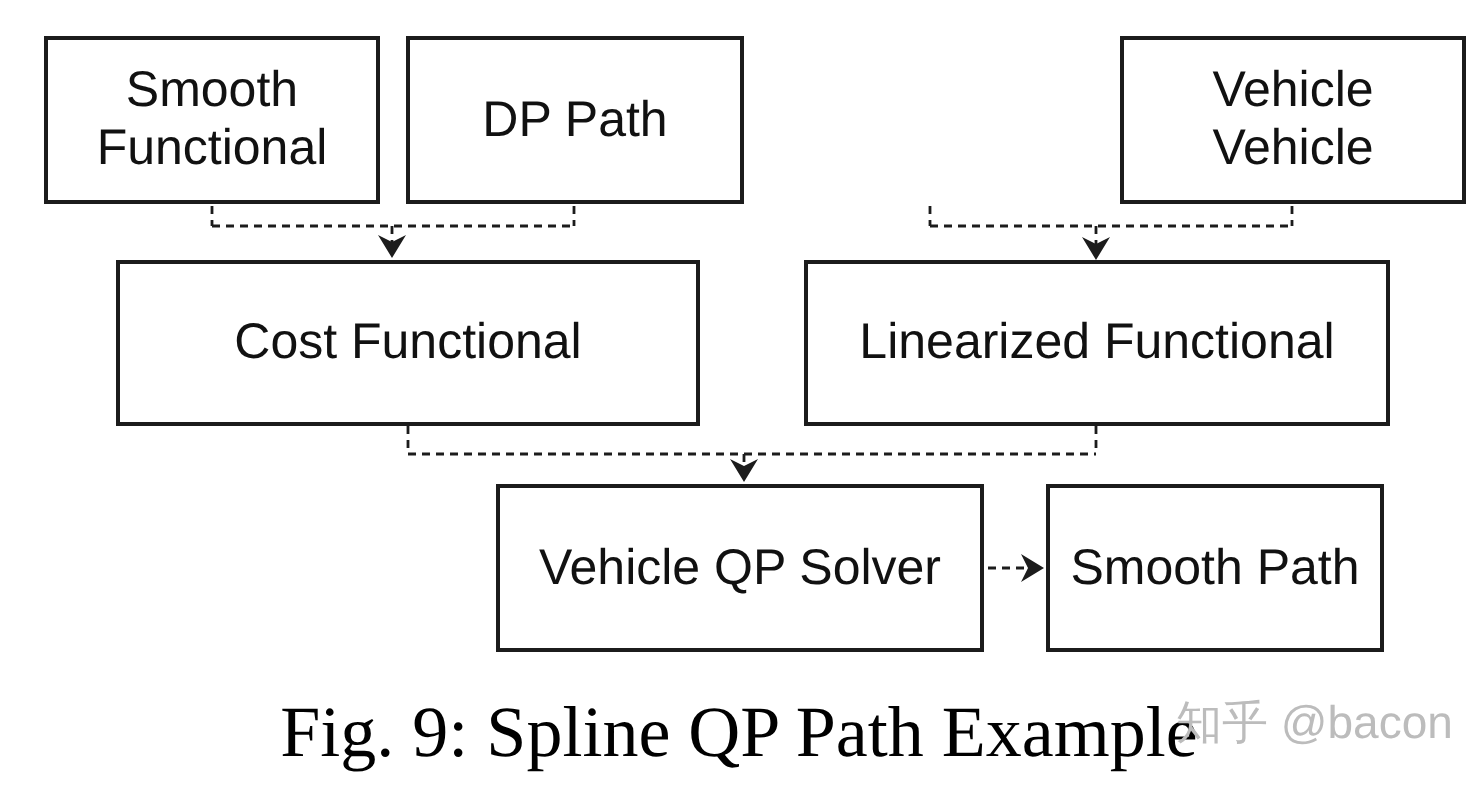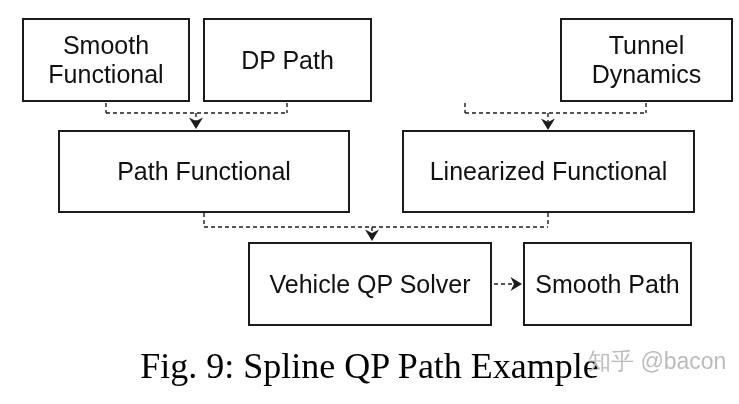--- a/index.html
+++ b/index.html
@@ -93,24 +93,24 @@
     <polygon class="arrowhead" points="522,284 510.5,277 514,284 510.5,291"></polygon>
   </svg>
 
   <div class="node" id="n-smooth-functional">
     <span>Smooth Functional</span>
   </div>
   <div class="node" id="n-dp-path">
     <span>DP Path</span>
   </div>
   <div class="node" id="n-vehicle-dynamics">
-    <span>Tunnel Dynamics</span>
+    <span>Vehicle Vehicle</span>
   </div>
   <div class="node" id="n-cost-functional">
-    <span>Path Functional</span>
+    <span>Cost Functional</span>
   </div>
   <div class="node" id="n-linearized-constraint">
     <span>Linearized Functional</span>
   </div>
   <div class="node" id="n-spline-qp-solver">
     <span>Vehicle QP Solver</span>
   </div>
   <div class="node" id="n-smooth-path">
     <span>Smooth Path</span>
   </div>

